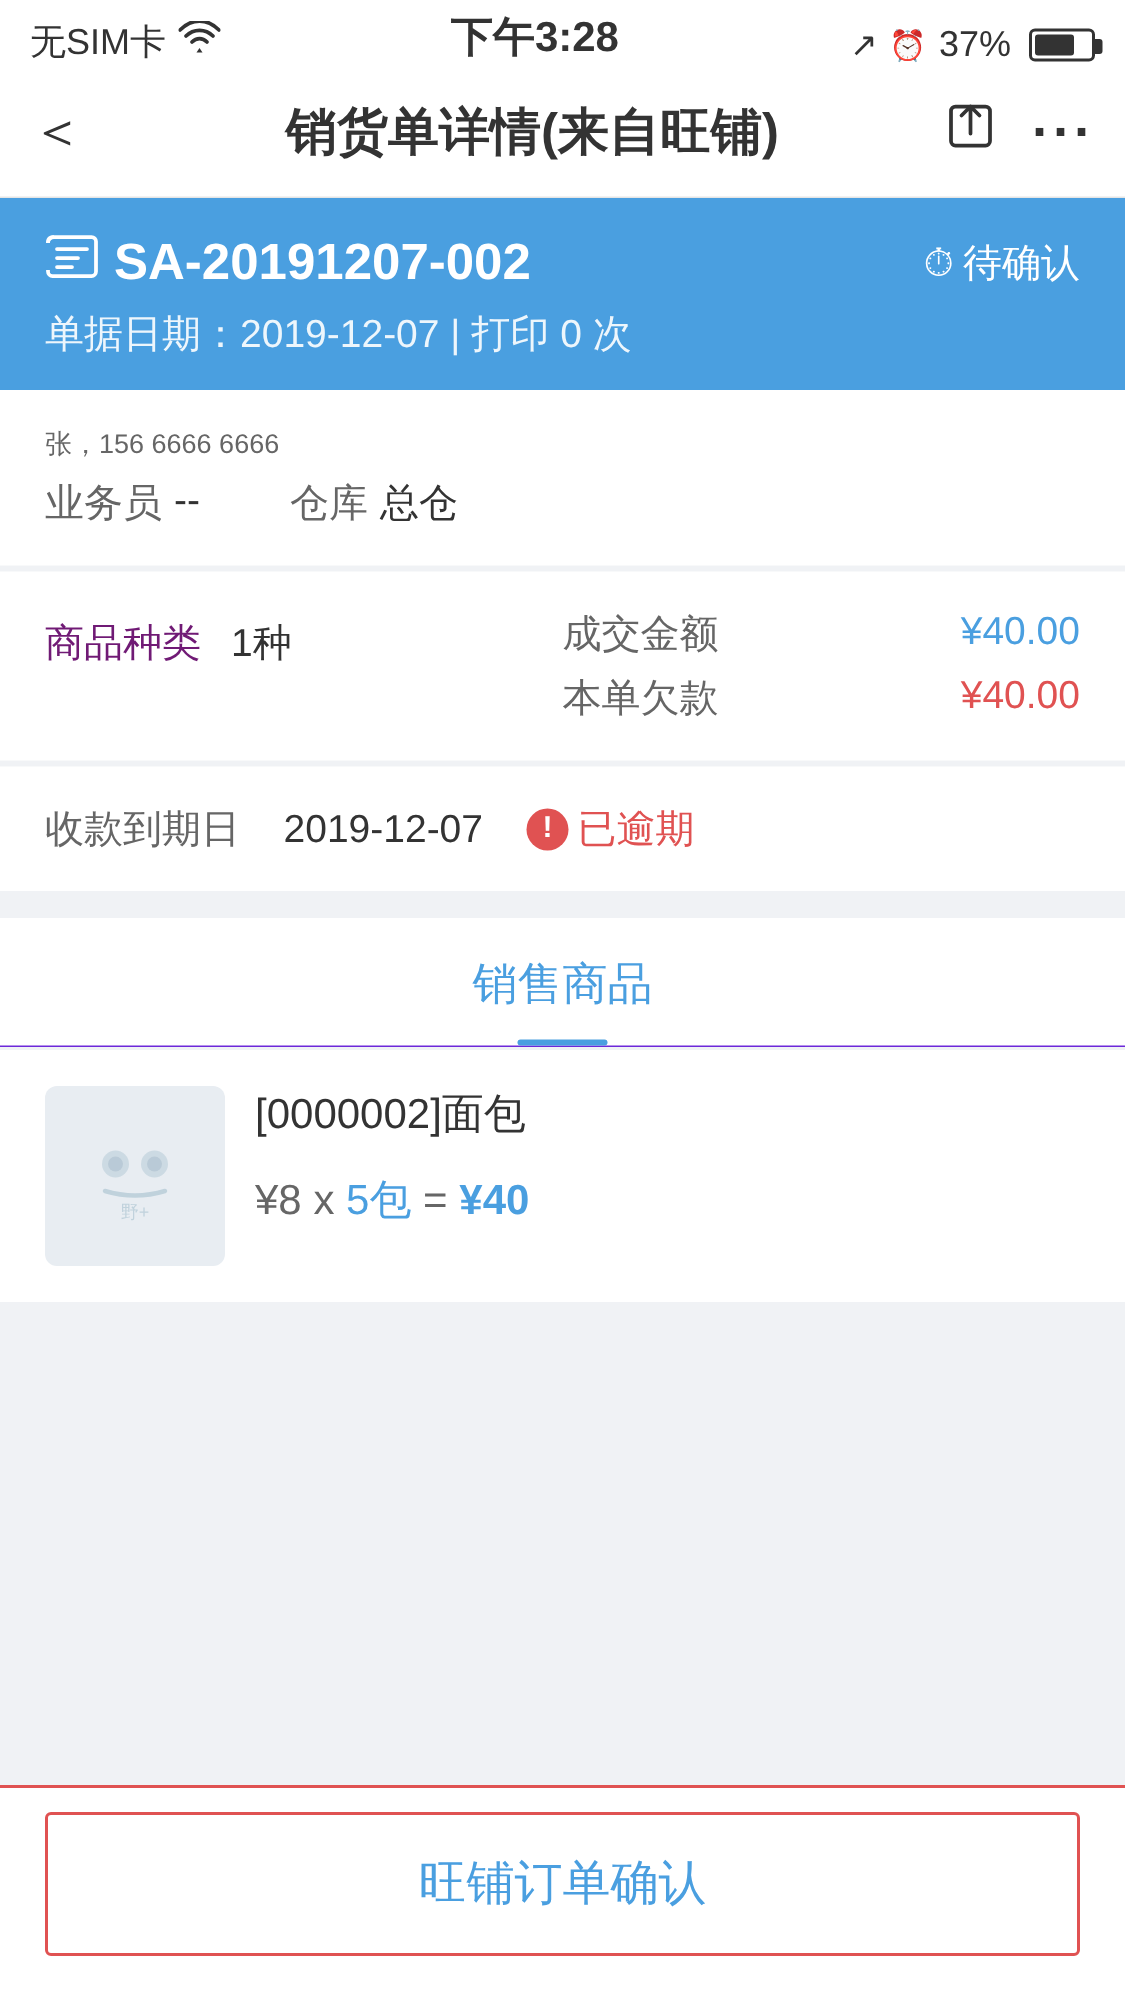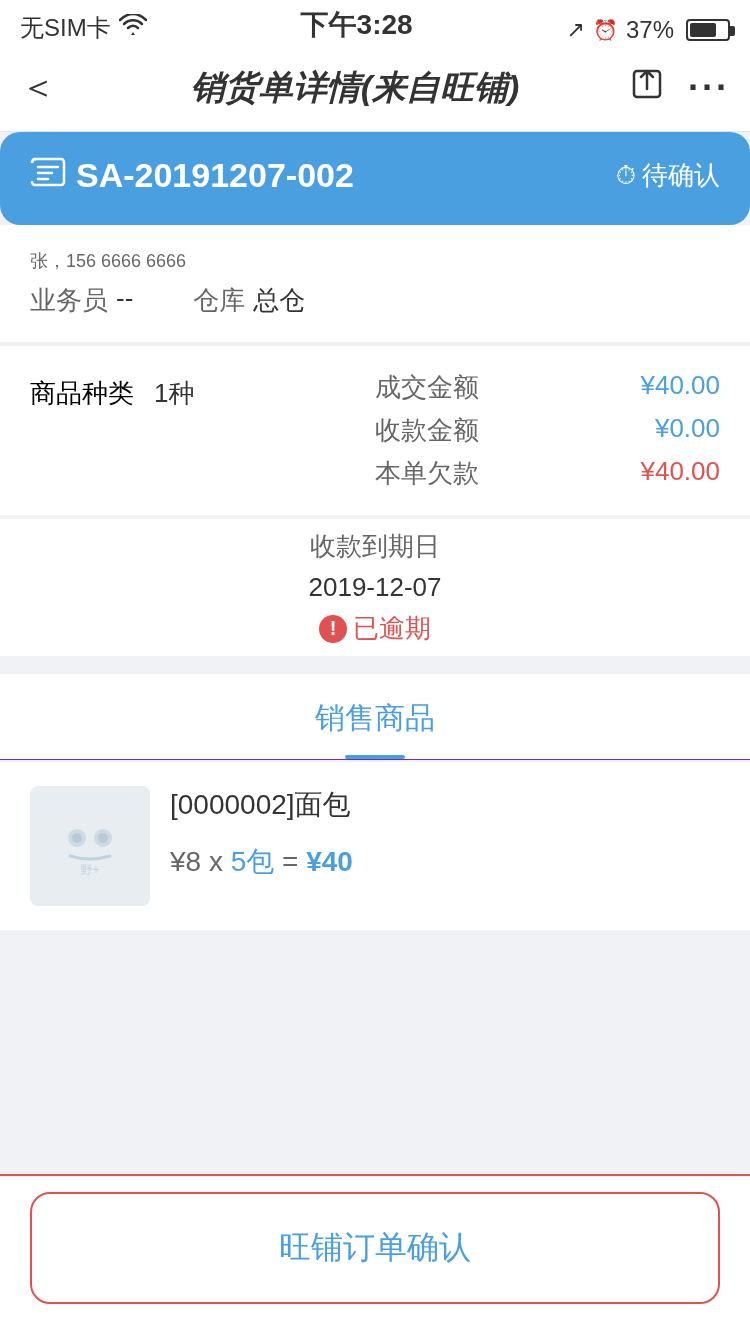--- a/index.html
+++ b/index.html
@@ -65,39 +65,37 @@
       width: 60px;
       font-size: 36px;
       color: #333;
       cursor: pointer;
     }
     .nav-title {
       flex: 1;
       text-align: center;
       font-size: 34px;
       font-weight: 600;
-      font-style: italic;
     }
     .nav-right {
       display: flex;
       align-items: center;
       gap: 24px;
     }
     .nav-share-icon, .nav-more-icon {
       font-size: 32px;
       color: #333;
       cursor: pointer;
     }
 
     
     .header-card {
       background: #4a9fe0;
       padding: 24px 30px 20px;
       margin-bottom: 0;
-      border-radius: 20px;
     }
     .header-top {
       display: flex;
       align-items: center;
       justify-content: space-between;
       margin-bottom: 10px;
     }
     .order-id {
       font-size: 34px;
       font-weight: 700;
@@ -169,21 +167,21 @@
       display: flex;
       align-items: flex-start;
     }
     .summary-left {
       flex: 1;
       display: flex;
       align-items: center;
       gap: 20px;
       padding-top: 6px;
     }
-    .summary-label { font-size: 26px; color: #000000; }
+    .summary-label { font-size: 26px; color: #701a75; }
     .summary-value { font-size: 26px; color: #333; }
     .summary-right {
       flex: 1;
       display: flex;
       flex-direction: column;
       align-items: flex-end;
       gap: 8px;
     }
     .summary-row {
       display: flex;
@@ -191,28 +189,27 @@
       width: 100%;
       font-size: 26px;
     }
     .amount-label { color: #666; }
     .amount-value { color: #4a9fe0; font-weight: 500; }
     .amount-value.red { color: #e05252; }
 
     
     .due-section {
       background: #fff;
-      padding: 10px 30px;
+      padding: 24px 30px;
       margin-bottom: 2px;
       display: flex;
       align-items: center;
-      gap: 8px;
+      gap: 29px;
       font-size: 26px;
       color: #666;
-      flex-direction: column;
     }
     .due-label { color: #666; }
     .due-date { color: #333; }
     .overdue-badge {
       display: flex;
       align-items: center;
       gap: 6px;
       color: #e05252;
       font-size: 26px;
     }
@@ -310,24 +307,24 @@
       position: fixed;
       bottom: 0;
       left: 0;
       width: 750px;
       background: #fff;
       padding: 16px 30px 30px;
       border-top: 2px solid #e05252;
     }
     .confirm-button {
       width: 100%;
-      height: 112px;
+      height: 96px;
       background: #fff;
       border: 2px solid #e05252;
-      border-radius: 20px;
+      border-radius: 4px;
       font-size: 32px;
       color: #4a9fe0;
       font-weight: 500;
       cursor: pointer;
       display: flex;
       align-items: center;
       justify-content: center;
     }
   </style>
 </head>
@@ -381,20 +378,21 @@
           <path d="M2 6c0-2.2 1.8-4 4-4v0" stroke="white" stroke-width="2.5"></path>
         </svg>
       </span>
       <span>SA-20191207-002</span>
     </div>
     <div class="status-badge">
       <span>⏱</span>
       <span>待确认</span>
     </div>
   </div>
+  <div class="order-date">单据日期：2019-12-07 | 打印 0 次</div>
 </div>
 
 <div class="customer-section">
   <div class="customer-sub">张，156 6666 6666</div>
   <div class="customer-meta">
     <div class="meta-item">
       <span class="meta-label">业务员</span>
       <span class="meta-value">--</span>
     </div>
     <div class="meta-item">
@@ -408,24 +406,20 @@
 
 <div class="summary-section">
   <div class="summary-left">
     <span class="summary-label">商品种类</span>
     <span class="summary-value">1种</span>
   </div>
   <div class="summary-right">
     <div class="summary-row">
       <span class="amount-label">成交金额</span>
       <span class="amount-value">¥40.00</span>
-    </div>
-    <div class="summary-row">
-      <span class="amount-label">收款金额</span>
-      <span class="amount-value">¥0.00</span>
     </div>
     <div class="summary-row">
       <span class="amount-label">本单欠款</span>
       <span class="amount-value red">¥40.00</span>
     </div>
   </div>
 </div>
 
 <div style="height:2px; background:#f0f2f5;"></div>
 

